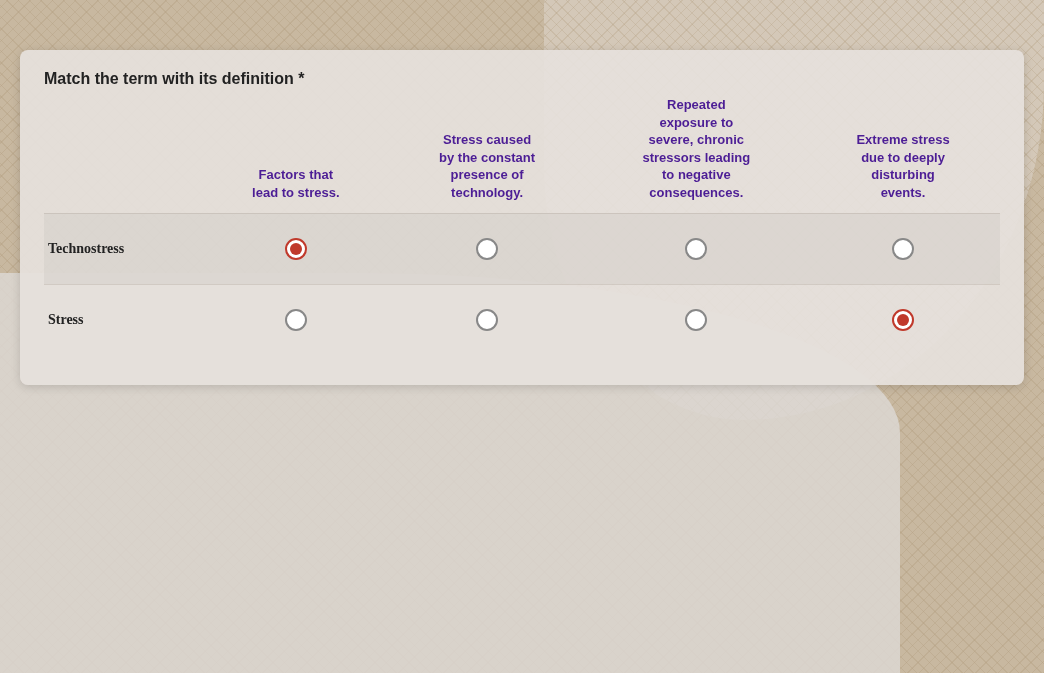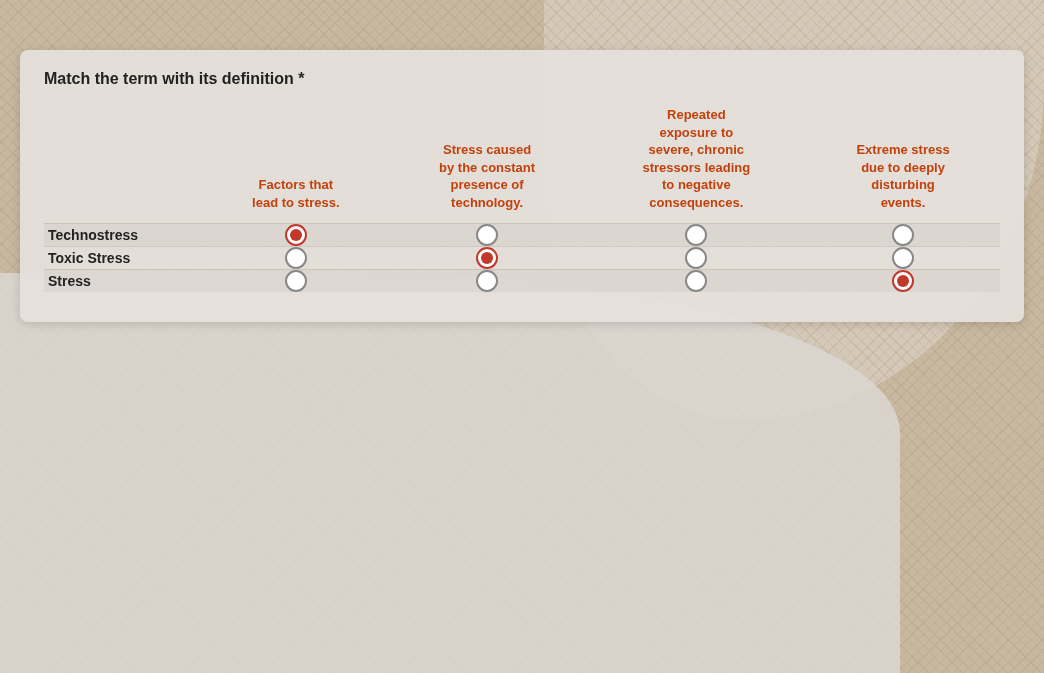--- a/index.html
+++ b/index.html
@@ -60,49 +60,50 @@
       border-radius: 8px;
       padding: 20px 24px 30px 24px;
       z-index: 10;
       box-shadow: 0 2px 10px rgba(0,0,0,0.15);
     }
 
     .question-title {
       font-size: 16px;
       font-weight: bold;
       color: #222;
-      margin-bottom: 18px;
+      margin-bottom: 8px;
     }
 
     .match-table {
       width: 100%;
       border-collapse: separate;
       border-spacing: 0;
     }
 
     .header-row th {
       font-size: 13px;
       font-weight: 600;
-      color: #c2410c;
+      color: #4c1d95;
       text-align: center;
       vertical-align: bottom;
       padding: 0 8px 12px 8px;
       line-height: 1.35;
     }
 
     .header-row th:first-child {
       text-align: left;
       width: 160px;
     }
 
     .data-row td {
-      padding: 0 8px;
+      padding: 24px 8px;
       text-align: center;
       vertical-align: middle;
       border-top: 1px solid rgba(180,170,160,0.4);
+      font-family: Liberation Serif, serif;
     }
 
     .data-row:nth-child(odd) td {
       background: rgba(200, 195, 188, 0.3);
     }
 
     .data-row td:first-child {
       text-align: left;
       font-size: 14px;
       font-weight: 600;
@@ -180,43 +181,20 @@
               <div class="radio-btn"></div>
             </div>
           </td>
           <td>
             <div class="radio-wrapper">
               <div class="radio-btn"></div>
             </div>
           </td>
         </tr>
         <tr class="data-row">
-          <td>Toxic Stress</td>
-          <td>
-            <div class="radio-wrapper">
-              <div class="radio-btn"></div>
-            </div>
-          </td>
-          <td>
-            <div class="radio-wrapper">
-              <div class="radio-btn selected"></div>
-            </div>
-          </td>
-          <td>
-            <div class="radio-wrapper">
-              <div class="radio-btn"></div>
-            </div>
-          </td>
-          <td>
-            <div class="radio-wrapper">
-              <div class="radio-btn"></div>
-            </div>
-          </td>
-        </tr>
-        <tr class="data-row">
           <td>Stress</td>
           <td>
             <div class="radio-wrapper">
               <div class="radio-btn"></div>
             </div>
           </td>
           <td>
             <div class="radio-wrapper">
               <div class="radio-btn"></div>
             </div>

